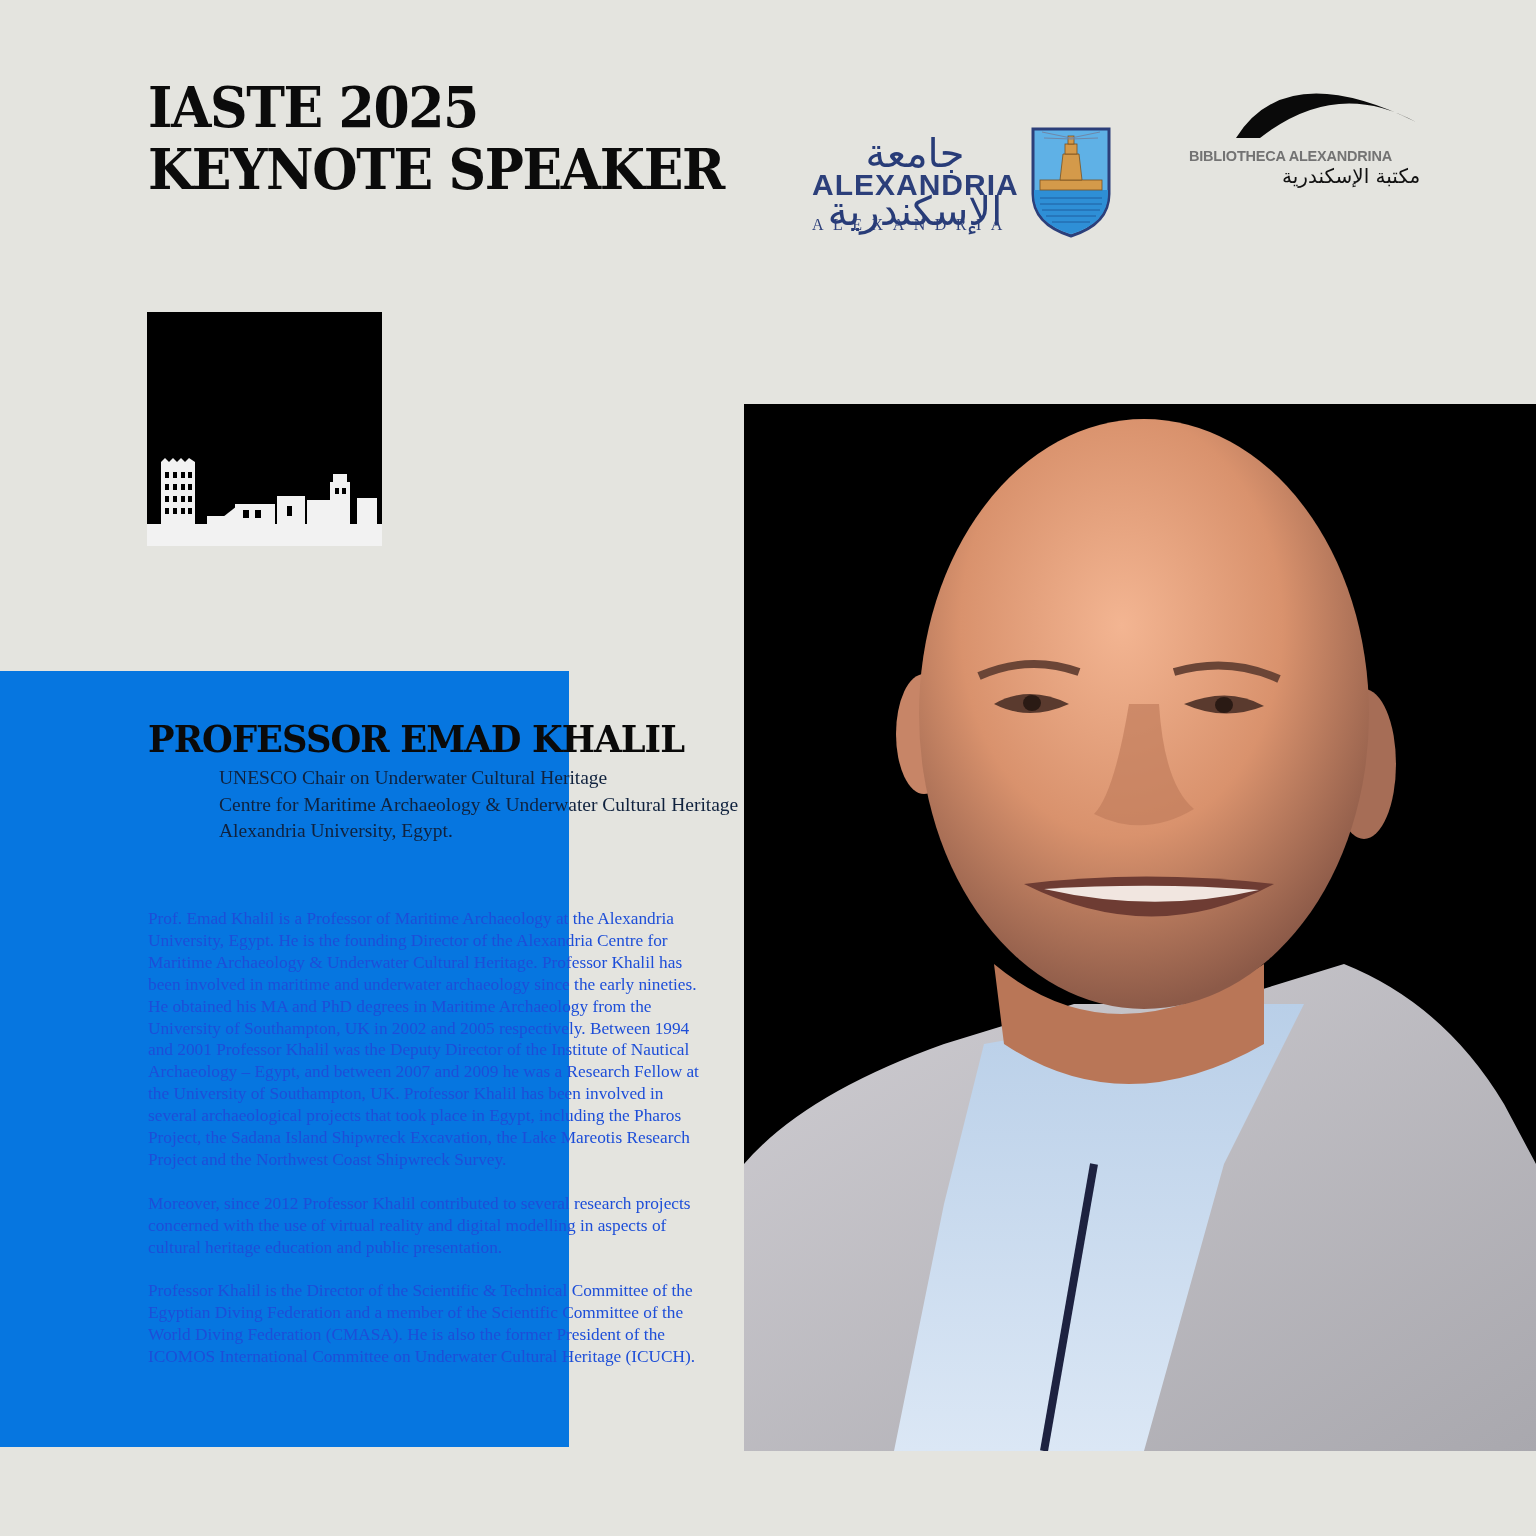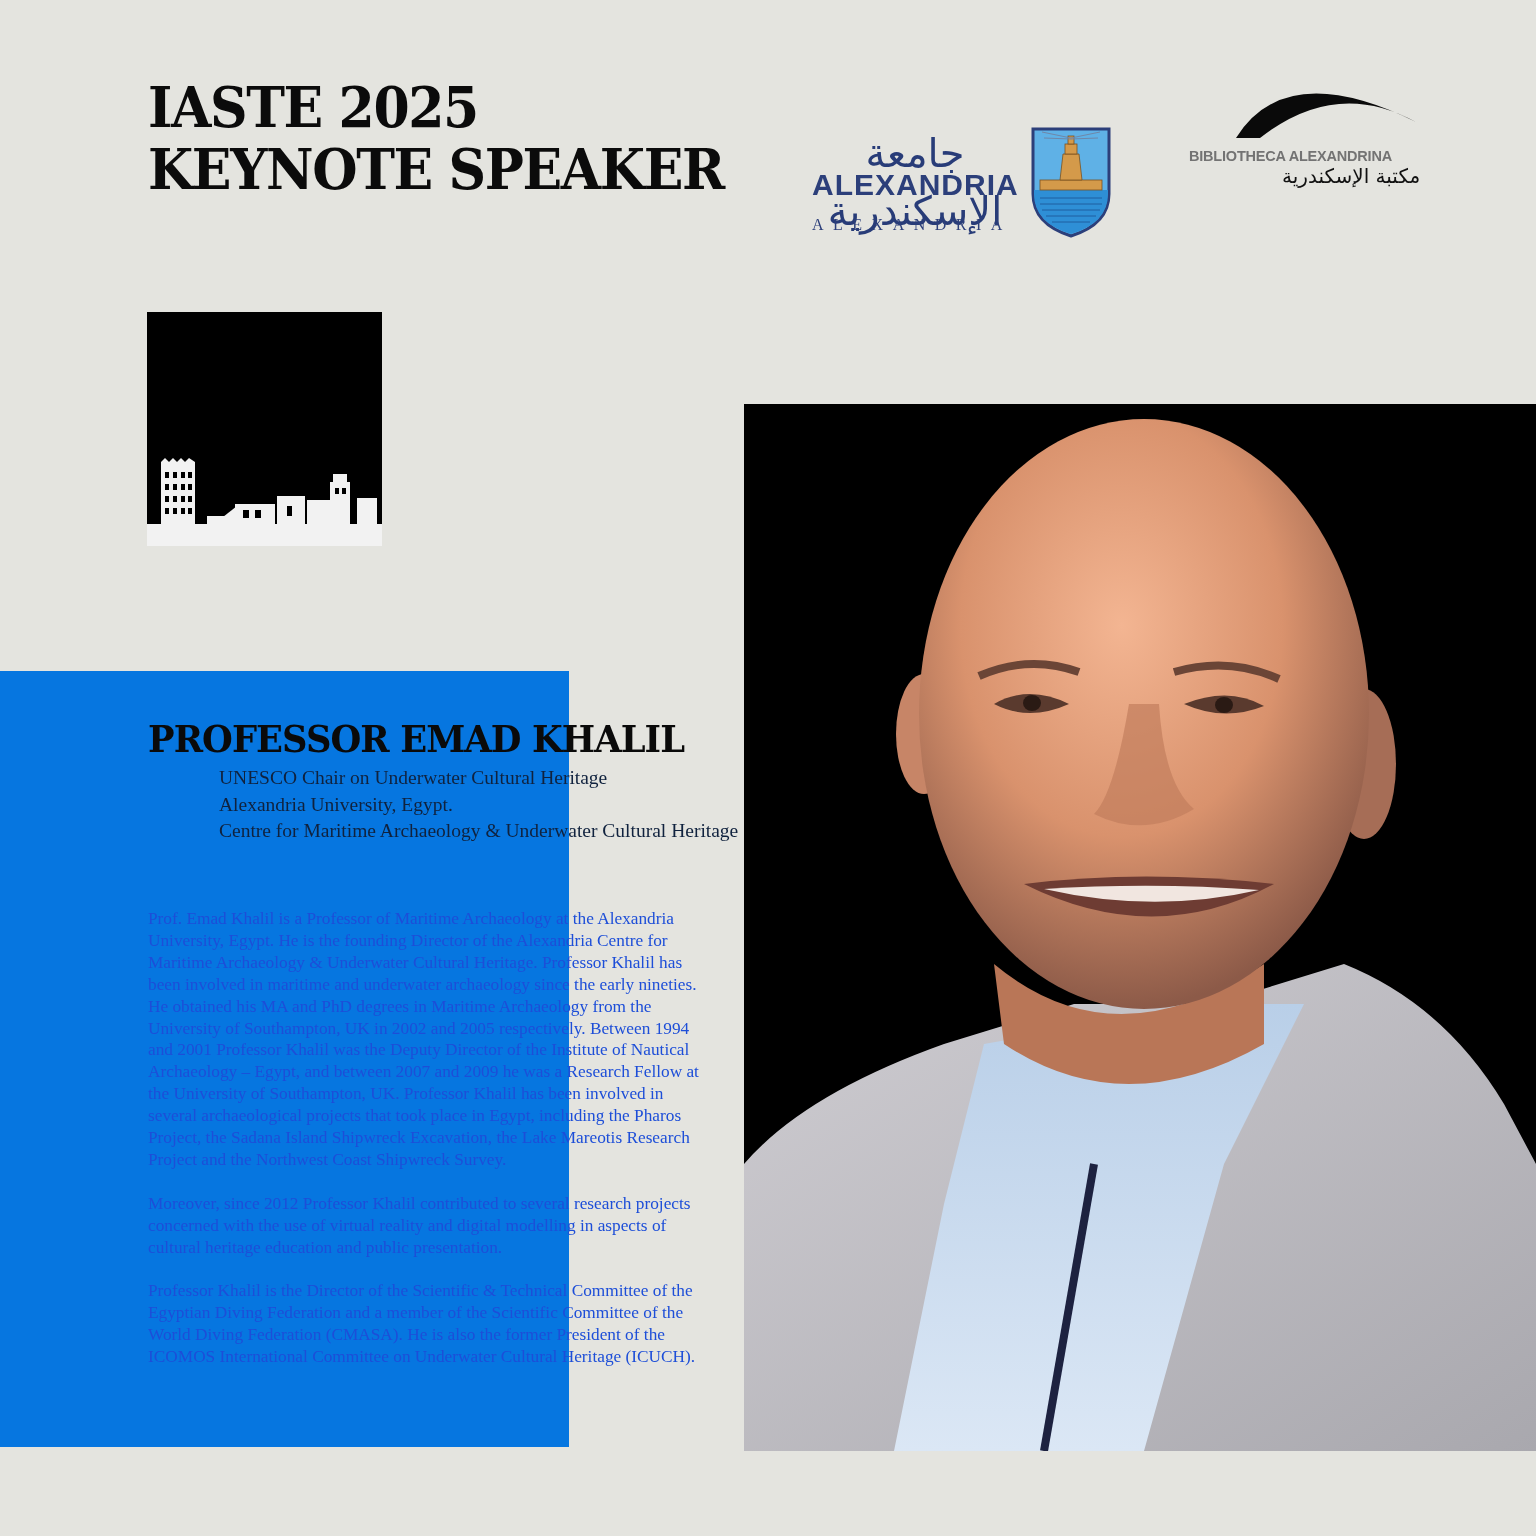--- a/index.html
+++ b/index.html
@@ -138,22 +138,22 @@
     </g>
   </svg>
 </div>
 
 <div class="blue-panel"></div>
 
 <div class="speaker-name">PROFESSOR EMAD KHALIL</div>
 
 <div class="affil">
   <div>UNESCO Chair on Underwater Cultural Heritage</div>
+  <div>Centre for Maritime Archaeology &amp; Underwater Cultural Heritage</div>
   <div>Alexandria University, Egypt.</div>
-  <div>Centre for Maritime Archaeology &amp; Underwater Cultural Heritage</div>
 </div>
 
 <div class="bio">
   <p>Prof. Emad Khalil is a Professor of Maritime Archaeology at the Alexandria University, Egypt. He is the founding Director of the Alexandria Centre for Maritime Archaeology &amp; Underwater Cultural Heritage. Professor Khalil has been involved in maritime and underwater archaeology since the early nineties. He obtained his MA and PhD degrees in Maritime Archaeology from the University of Southampton, UK in 2002 and 2005 respectively. Between 1994 and 2001 Professor Khalil was the Deputy Director of the Institute of Nautical Archaeology – Egypt, and between 2007 and 2009 he was a Research Fellow at the University of Southampton, UK. Professor Khalil has been involved in several archaeological projects that took place in Egypt, including the Pharos Project, the Sadana Island Shipwreck Excavation, the Lake Mareotis Research Project and the Northwest Coast Shipwreck Survey.</p>
   <p>Moreover, since 2012 Professor Khalil contributed to several research projects concerned with the use of virtual reality and digital modelling in aspects of cultural heritage education and public presentation.</p>
   <p>Professor Khalil is the Director of the Scientific &amp; Technical Committee of the Egyptian Diving Federation and a member of the Scientific Committee of the World Diving Federation (CMASA). He is also the former President of the ICOMOS International Committee on Underwater Cultural Heritage (ICUCH).</p>
 </div>
 
 <div class="photo">
   <svg width="792" height="1047" viewBox="0 0 792 1047">

